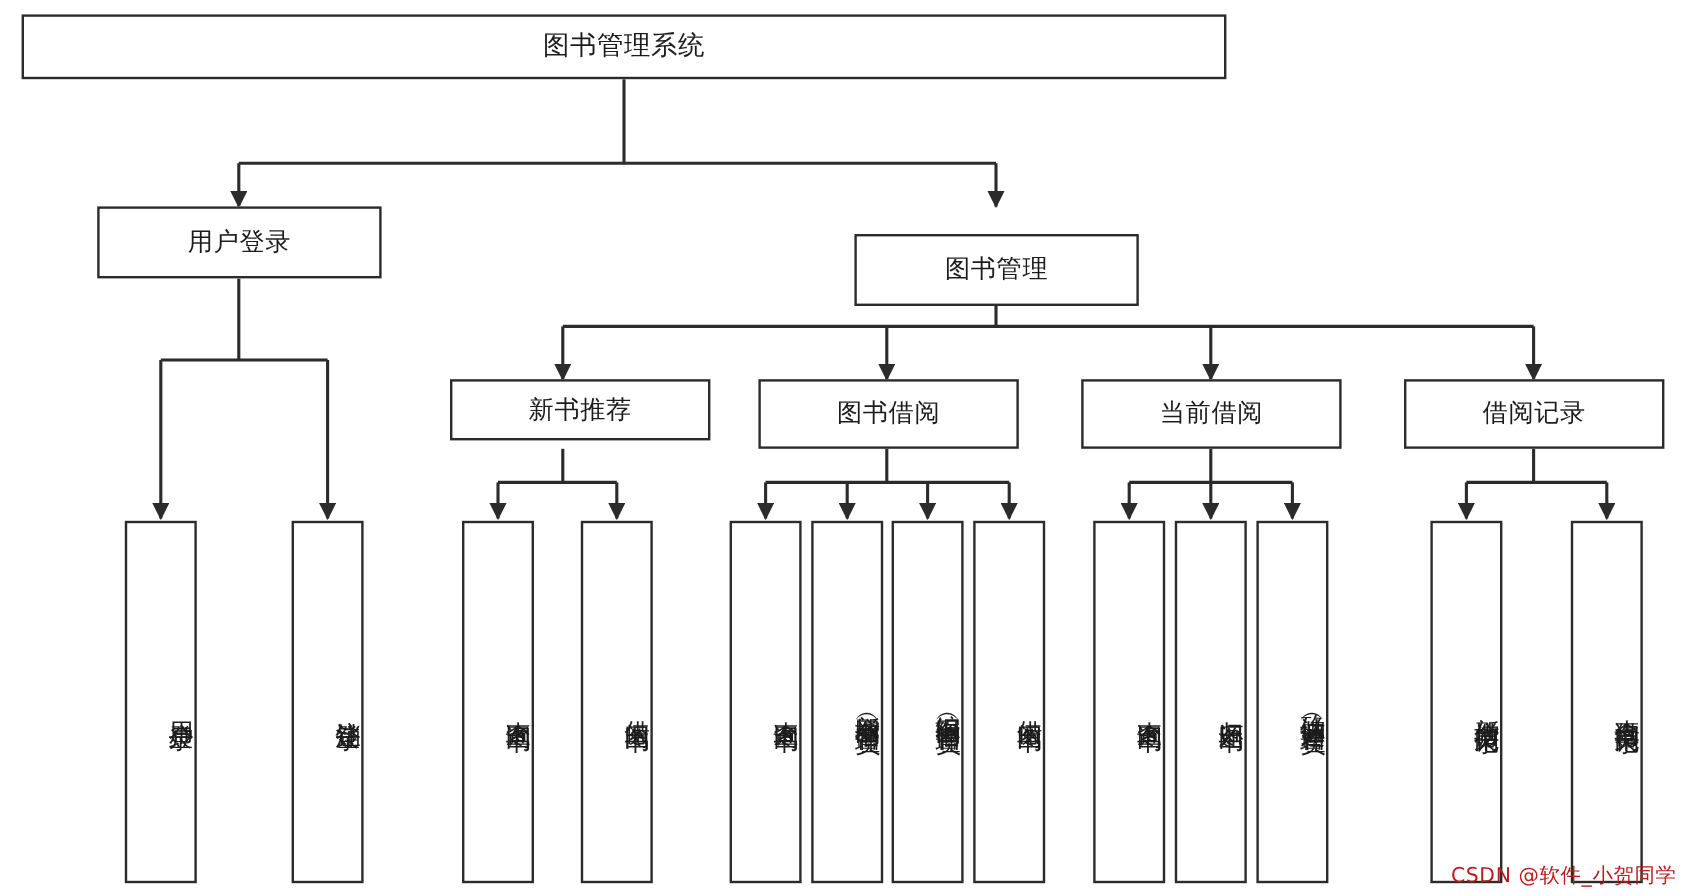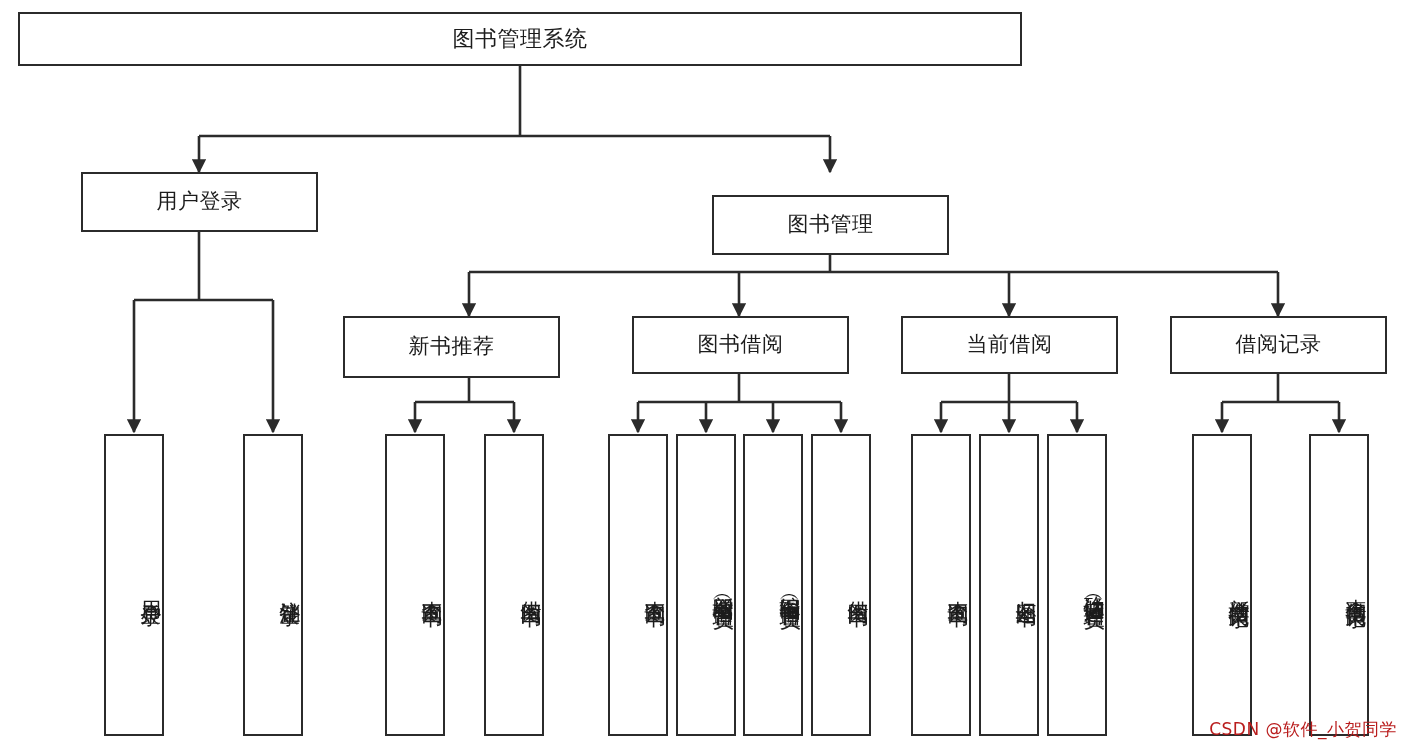--- a/index.html
+++ b/index.html
@@ -129,21 +129,21 @@
     <span>图书管理系统</span>
   </div>
 
   <div class="node node-h" style="left:81px; top:172px; width:237px; height:60px;">
     <span>用户登录</span>
   </div>
   <div class="node node-h" style="left:712px; top:172px; width:237px; height:60px;margin-top:23px;">
     <span>图书管理</span>
   </div>
 
-  <div class="node node-h" style="left:343px; top:316px; width:217px; height:62px;">
+  <div class="node node-h" style="left:375px; top:316px; width:217px; height:51px;">
     <span>新书推荐</span>
   </div>
   <div class="node node-h" style="left:632px; top:316px; width:217px; height:58px;">
     <span>图书借阅</span>
   </div>
   <div class="node node-h" style="left:1170px; top:316px; width:217px; height:58px;">
     <span>借阅记录</span>
   </div>
   <div class="node node-h" style="left:901px; top:316px; width:217px; height:58px;">
     <span>当前借阅</span>

